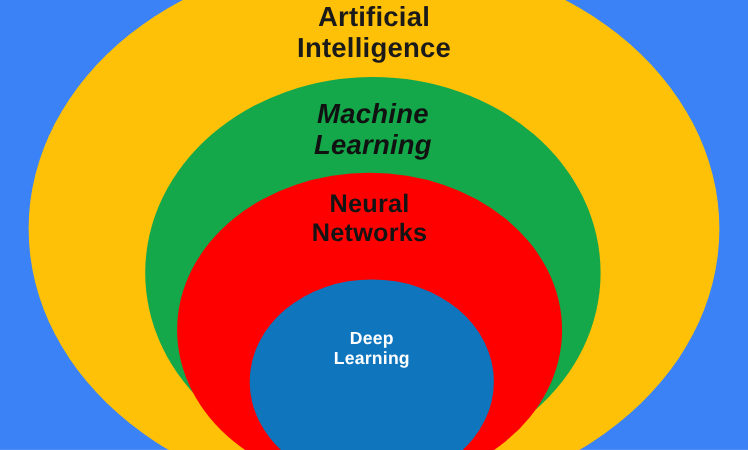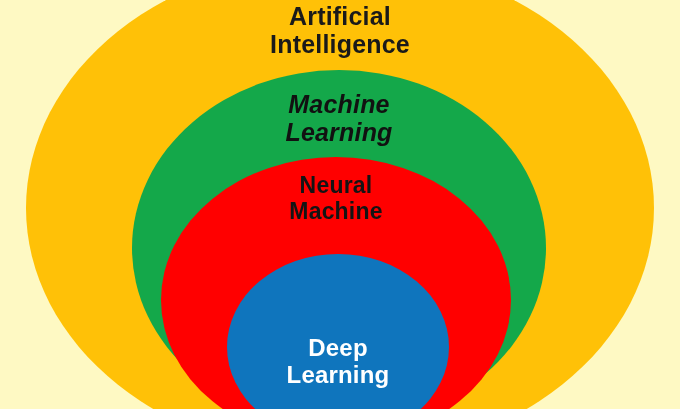--- a/index.html
+++ b/index.html
@@ -80,43 +80,42 @@
 
   
   #ring-dl {
     left: 227px;
     top: 254px;
     width: 222px;
     height: 186px;
   }
   #label-dl {
     top: 46px;
-    font-size: 24px;
+    font-size: 16px;
     color: #ffffff;
-    margin-top: 35px;
   }
 </style>
 </head>
 <body>
 
-<div id="diagram-stage" style="background: #fef9c3;">
+<div id="diagram-stage" style="background: #3b82f6;">
 
   <div class="ring" id="ring-ai" style="background: rgb(255, 193, 7);">
     <div class="ring-label" id="label-ai" style="color: rgb(26, 26, 26);">Artificial
 Intelligence</div>
   </div>
 
   <div class="ring" id="ring-ml" style="background: rgb(20, 168, 74);">
     <div class="ring-label" id="label-ml" style="color: rgb(17, 17, 17);">Machine
 Learning</div>
   </div>
 
   <div class="ring" id="ring-nn" style="background: rgb(255, 0, 0);">
     <div class="ring-label" id="label-nn" style="color: rgb(20, 20, 20);">Neural
-Machine</div>
+Networks</div>
   </div>
 
   <div class="ring" id="ring-dl" style="background: rgb(15, 117, 189);">
     <div class="ring-label" id="label-dl" style="color: rgb(255, 255, 255);">Deep
 Learning</div>
   </div>
 
 </div>
 
 </body></html>

